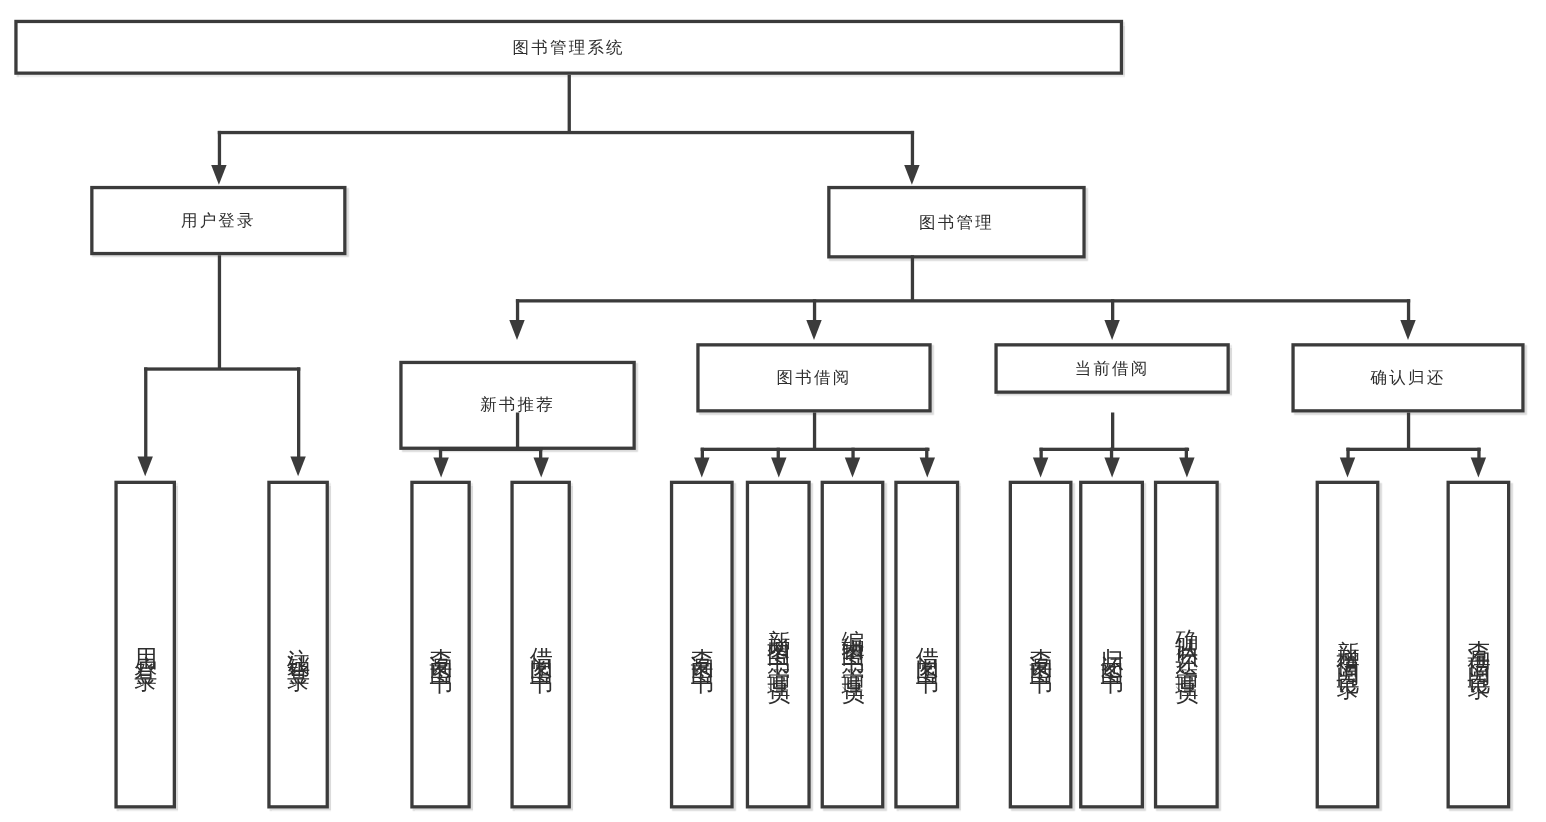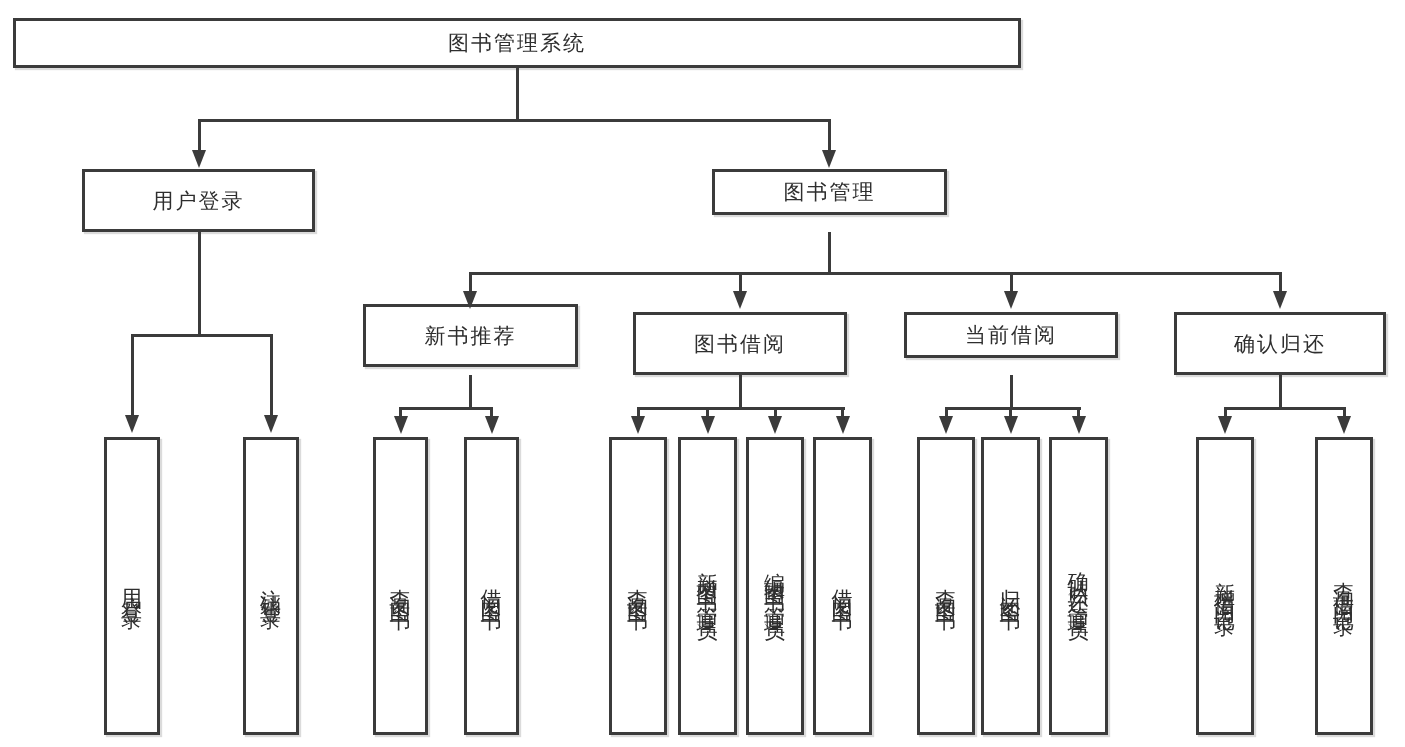--- a/index.html
+++ b/index.html
@@ -16,21 +16,21 @@
     background: #ffffff;
     border: 3px solid #3b3b3b;
     box-sizing: border-box;
     display: flex;
     align-items: center;
     justify-content: center;
     color: #2e2e2e;
     box-shadow: 2px 2px 1px rgba(0,0,0,0.14);
   }
   .h-node {
-    font-size: 21px;
+    font-size: 15px;
     letter-spacing: 2px;
     white-space: nowrap;
   }
   .v-node {
     writing-mode: vertical-rl;
     text-orientation: mixed;
     font-size: 21px;
     letter-spacing: 7px;
     line-height: 1;
   }
@@ -58,23 +58,23 @@
   }
 </style>
 </head>
 <body>
 
 <div id="stage">
 
   <div class="node h-node" style="left:13px;top:18px;width:1008px;height:50px">图书管理系统</div>
 
   <div class="node h-node" style="left:82px;top:169px;width:233px;height:63px">用户登录</div>
-  <div class="node h-node" style="left:712px;top:169px;width:235px;height:46px">图书管理</div>
+  <div class="node h-node" style="left:752px;top:169px;width:235px;height:66px">图书管理</div>
 
-  <div class="node h-node" style="left:363px;top:304px;width:215px;height:63px">新书推荐</div>
+  <div class="node h-node" style="left:363px;top:328px;width:215px;height:81px">新书推荐</div>
   <div class="node h-node" style="left:633px;top:312px;width:214px;height:63px">图书借阅</div>
   <div class="node h-node" style="left:904px;top:312px;width:214px;height:46px">当前借阅</div>
   <div class="node h-node" style="left:1174px;top:312px;width:212px;height:63px">确认归还</div>
 
   <div class="node v-node" style="left:104px;top:437px;width:56px;height:298px">用户登录</div>
   <div class="node v-node" style="left:243px;top:437px;width:56px;height:298px">注销登录</div>
 
   <div class="node v-node" style="left:373px;top:437px;width:55px;height:298px">查询图书</div>
   <div class="node v-node" style="left:464px;top:437px;width:55px;height:298px">借阅图书</div>
 

